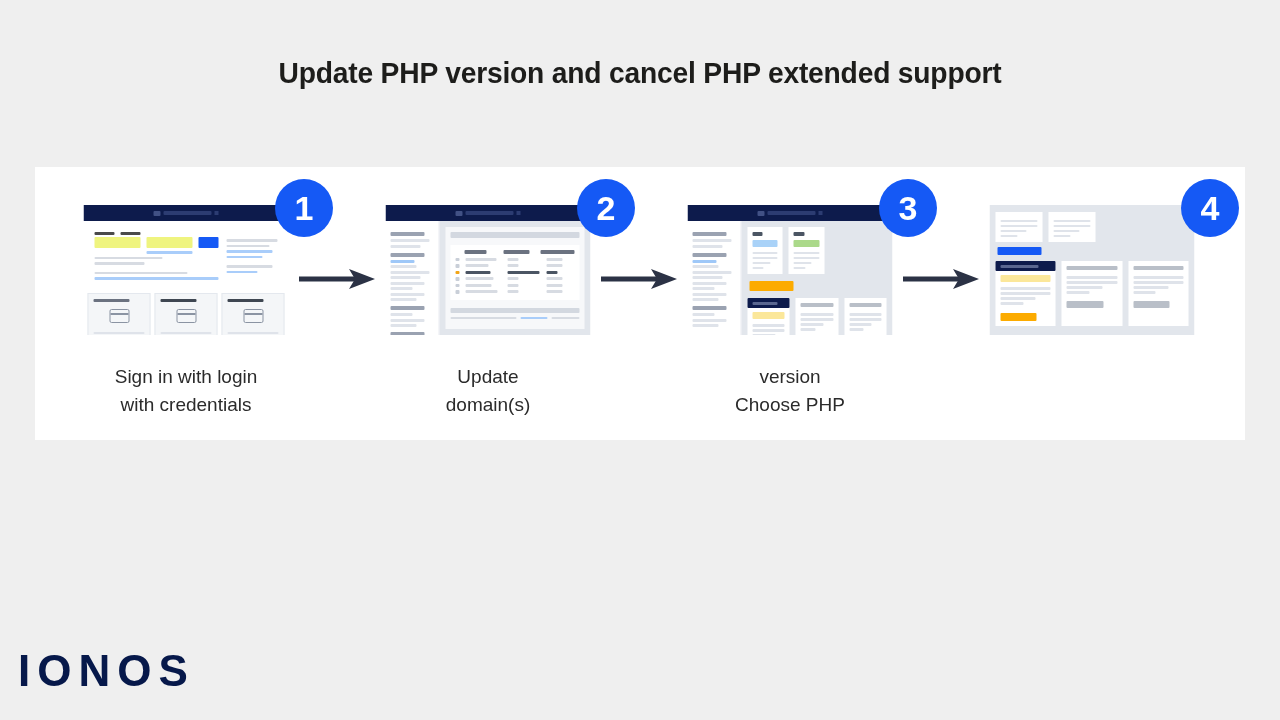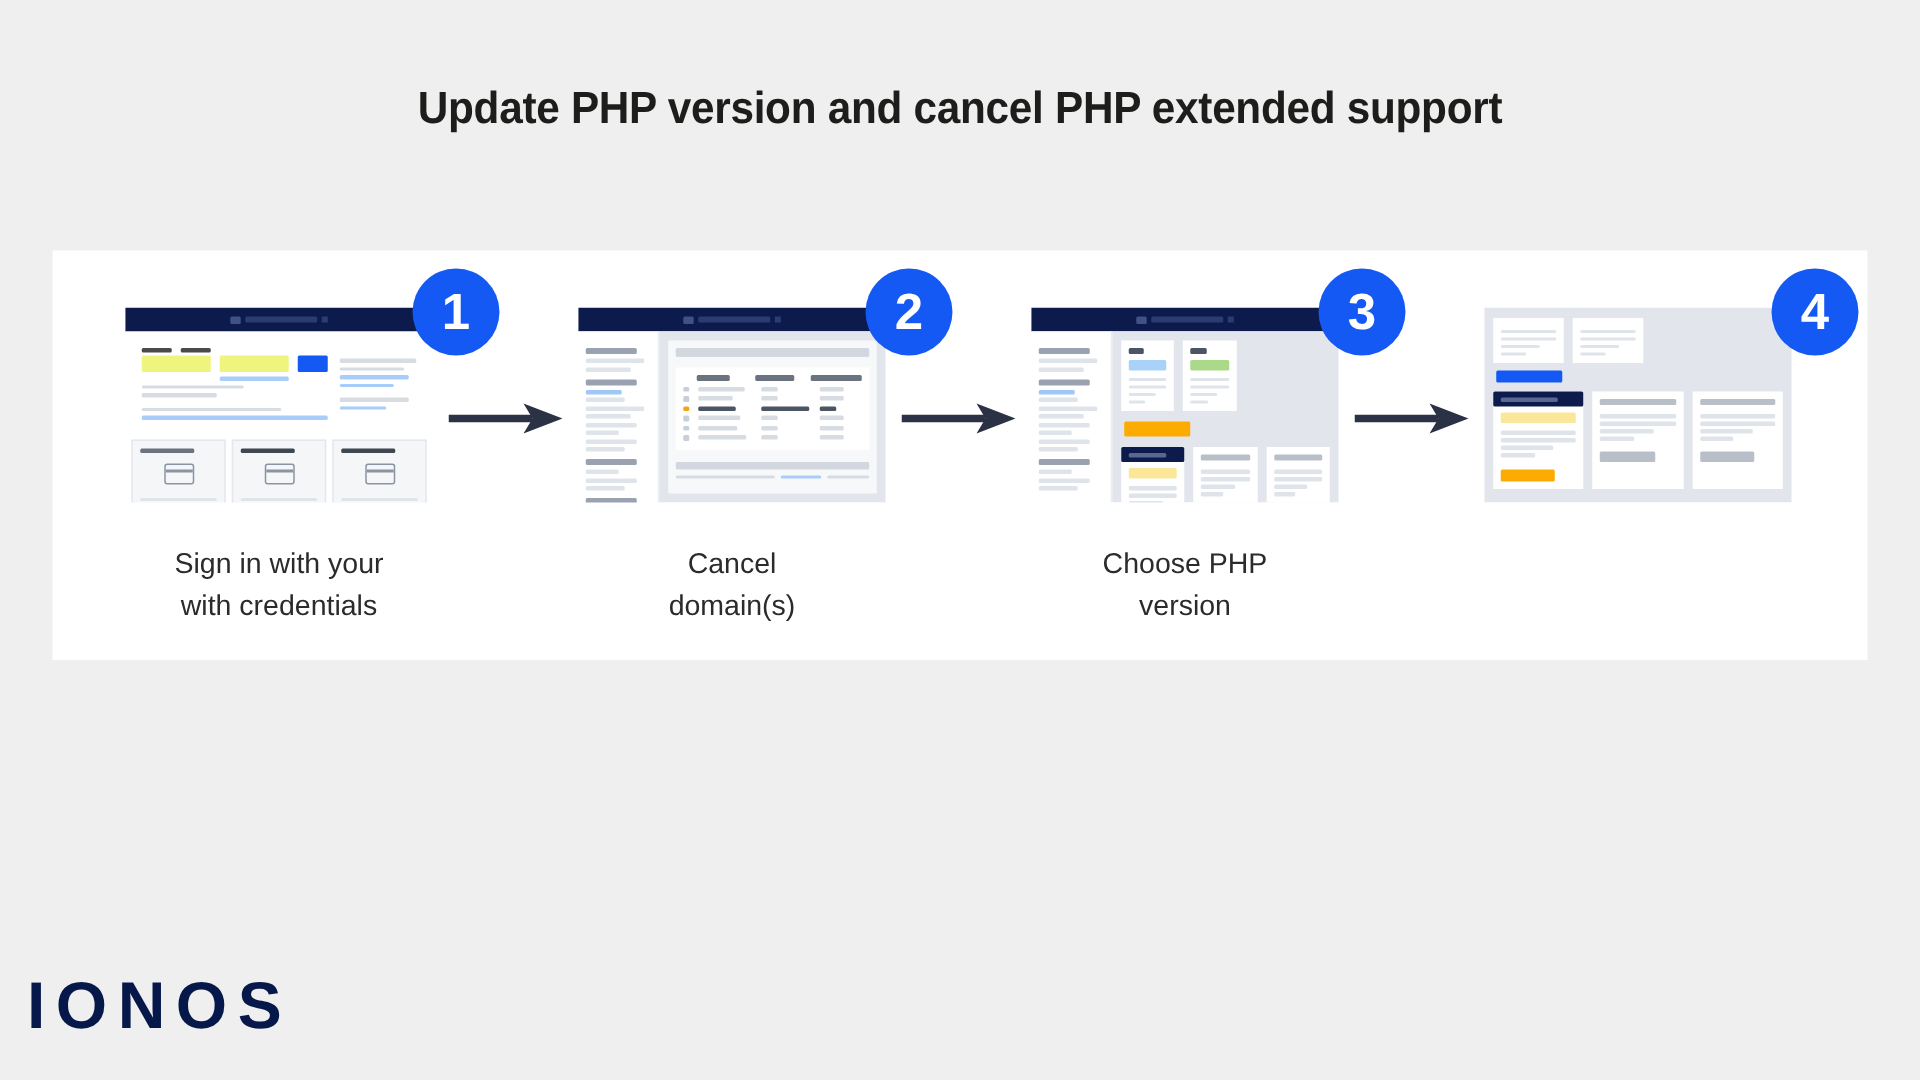--- a/index.html
+++ b/index.html
@@ -291,21 +291,21 @@
             </div>
           </div>
         </div>
       </div>
       <div class="num-badge">1</div>
       <svg class="arrow" viewBox="0 0 76 24">
         <rect x="0" y="9.5" width="56" height="5" fill="#2b3245"></rect>
         <path d="M50 2 L76 12 L50 22 L56 12 Z" fill="#2b3245"></path>
       </svg>
       <div class="caption">
-        <div>Sign in with your</div>
+        <div>Sign in with login</div>
         <div>with credentials</div>
       </div>
     </div>
 
     <div class="step">
       <div class="shot-wrap">
         <div class="shot">
           <div class="topbar">
             <span class="tb-logo"></span>
             <span class="tb-text"></span>
@@ -430,21 +430,21 @@
             </div>
           </div>
         </div>
       </div>
       <div class="num-badge">2</div>
       <svg class="arrow" viewBox="0 0 76 24">
         <rect x="0" y="9.5" width="56" height="5" fill="#2b3245"></rect>
         <path d="M50 2 L76 12 L50 22 L56 12 Z" fill="#2b3245"></path>
       </svg>
       <div class="caption">
-        <div>Cancel</div>
+        <div>Update</div>
         <div>domain(s)</div>
       </div>
     </div>
 
     <div class="step">
       <div class="shot-wrap">
         <div class="shot">
           <div class="topbar">
             <span class="tb-logo"></span>
             <span class="tb-text"></span>
@@ -520,22 +520,22 @@
             </div>
           </div>
         </div>
       </div>
       <div class="num-badge">3</div>
       <svg class="arrow" viewBox="0 0 76 24">
         <rect x="0" y="9.5" width="56" height="5" fill="#2b3245"></rect>
         <path d="M50 2 L76 12 L50 22 L56 12 Z" fill="#2b3245"></path>
       </svg>
       <div class="caption">
+        <div>version</div>
         <div>Choose PHP</div>
-        <div>version</div>
       </div>
     </div>
 
     <div class="step">
       <div class="shot-wrap">
         <div class="shot" style="background:#e2e6ec;">
           <div class="grid-area" style="padding:7px 6px;">
             <div class="vcards" style="width:74%;">
               <div class="vcard">
                 <div class="tl"></div>

